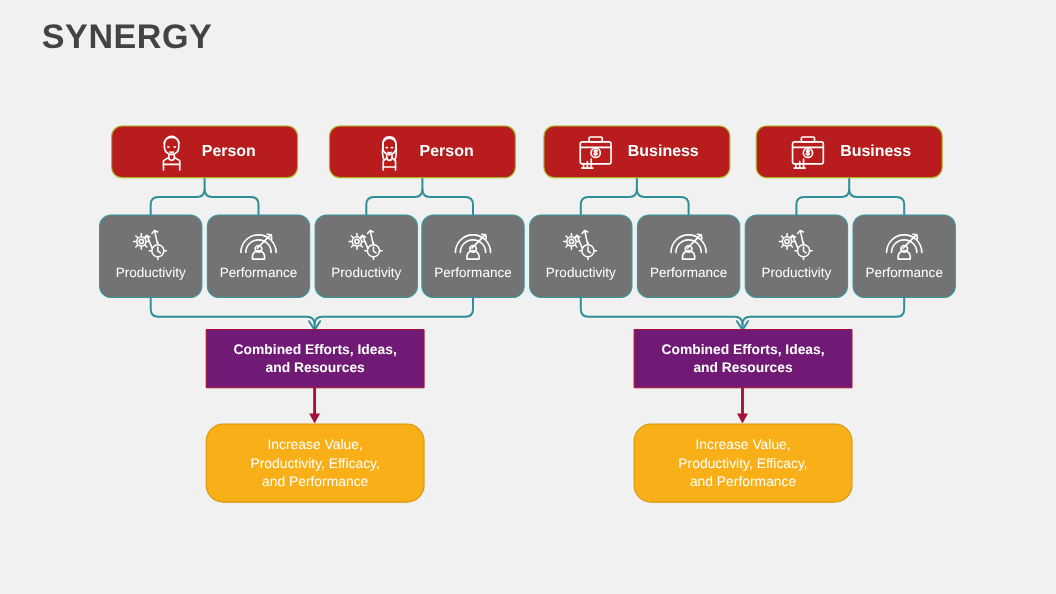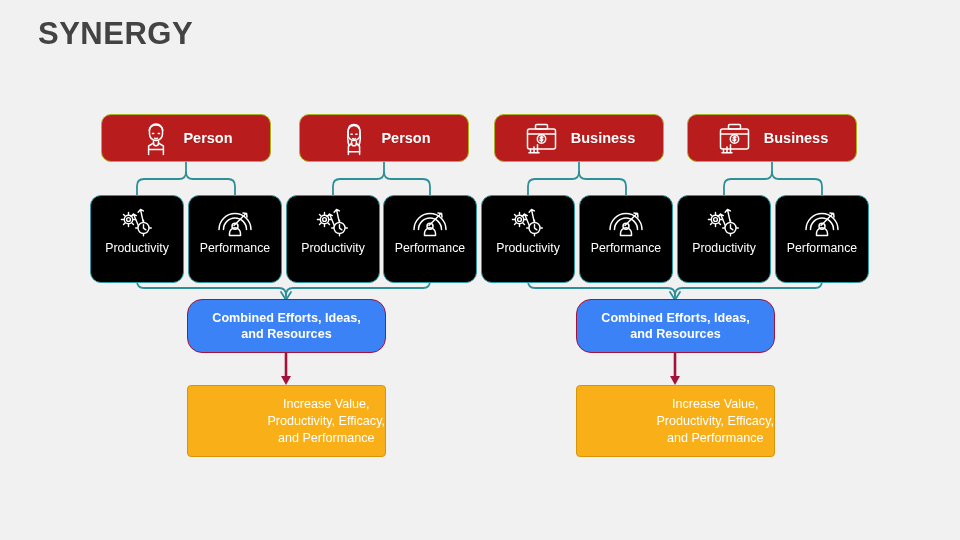--- a/index.html
+++ b/index.html
@@ -46,55 +46,54 @@
     gap: 10px;
     padding: 0 10px;
   }
   .node.source .node-label {
     font-size: 14.5px; font-weight: bold;
     text-shadow: 0 1px 1px rgba(0,0,0,.12);
   }
 
   
   .node.attribute {
-    width: 94px; height: 88px;
-    background: #000000;
+    width: 94px; height: 76px;
+    background: #737373;
     border: 1.6px solid #2e9aa3;
     border-radius: 11px;
     flex-direction: column;
     justify-content: flex-start;
     padding-top: 8px;
   }
   .node.attribute .node-label {
     font-size: 12.3px; font-weight: normal;
     margin-top: 3px;
     white-space: nowrap;
   }
 
   
   .node.combine {
     width: 199px; height: 54px;
-    background: #3b82f6;
+    background: #701a75;
     border: 1.6px solid #a51239;
-    border-radius: 15px;
+    border-radius: 1px;
     line-height: 16px;
     font-size: 12.6px;
     font-weight: bold;
   }
 
   
   .node.outcome {
     width: 199px; height: 72px;
     background: #f8af18;
     border: 1.6px solid #d99508;
-    border-radius: 4px;
+    border-radius: 16px;
     line-height: 17px;
     font-size: 12.6px;
     font-weight: normal;
-    justify-content: flex-end;
   }
 
   .icon { display: block; flex: none; }
   .icon svg { display: block; }
 </style>
 </head>
 <body>
 
 <div id="stage">
 

